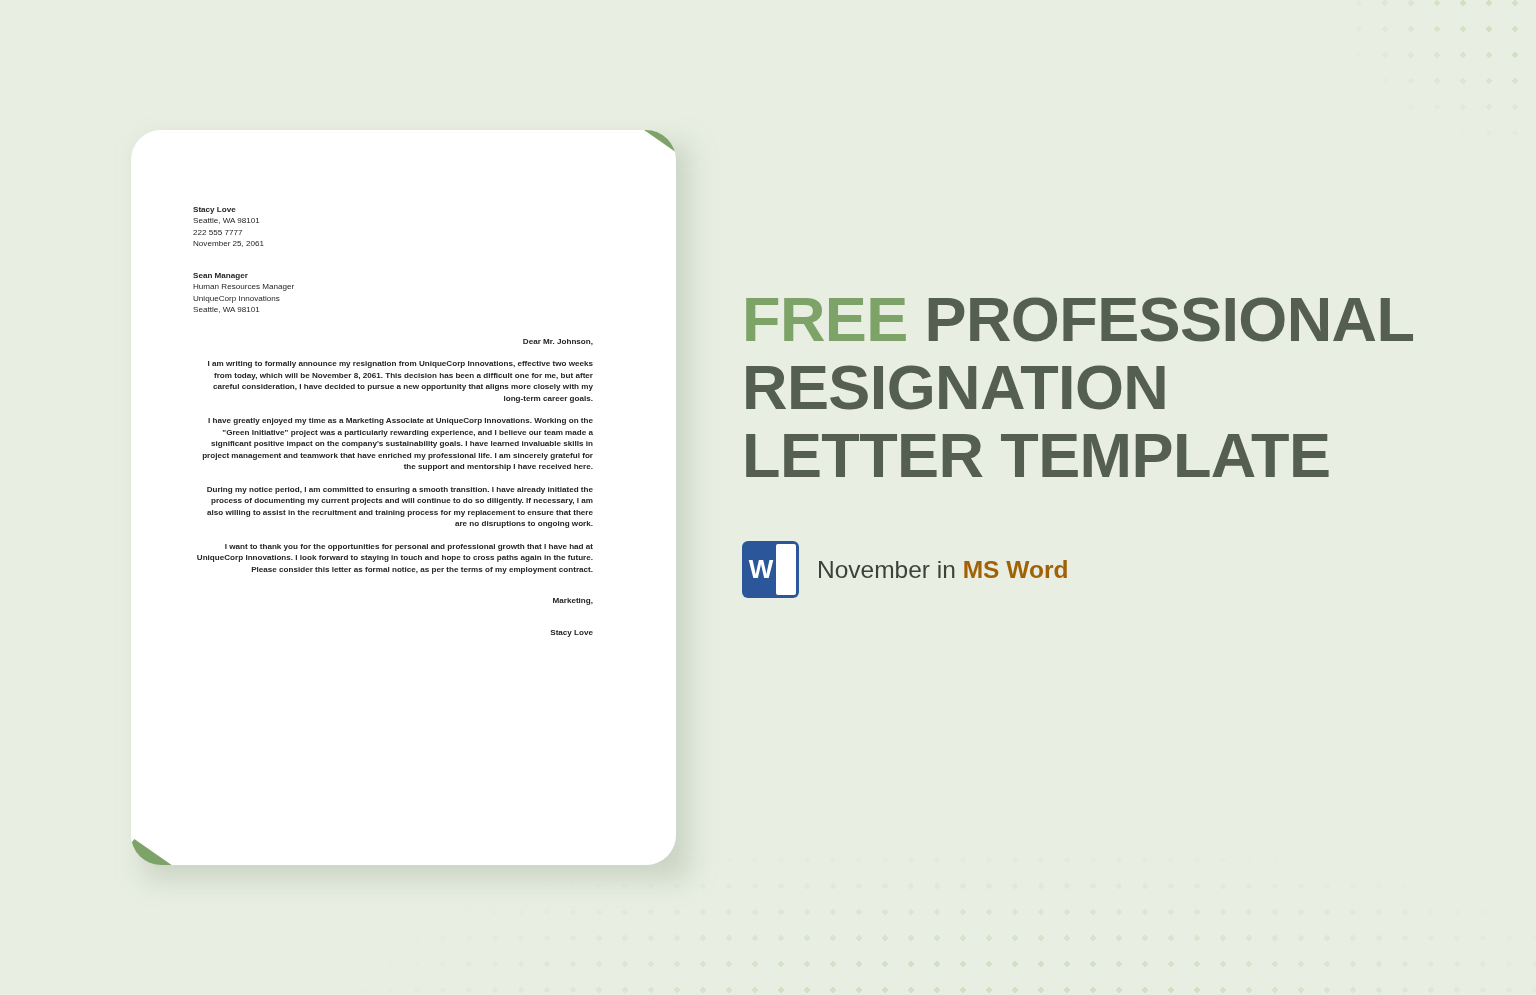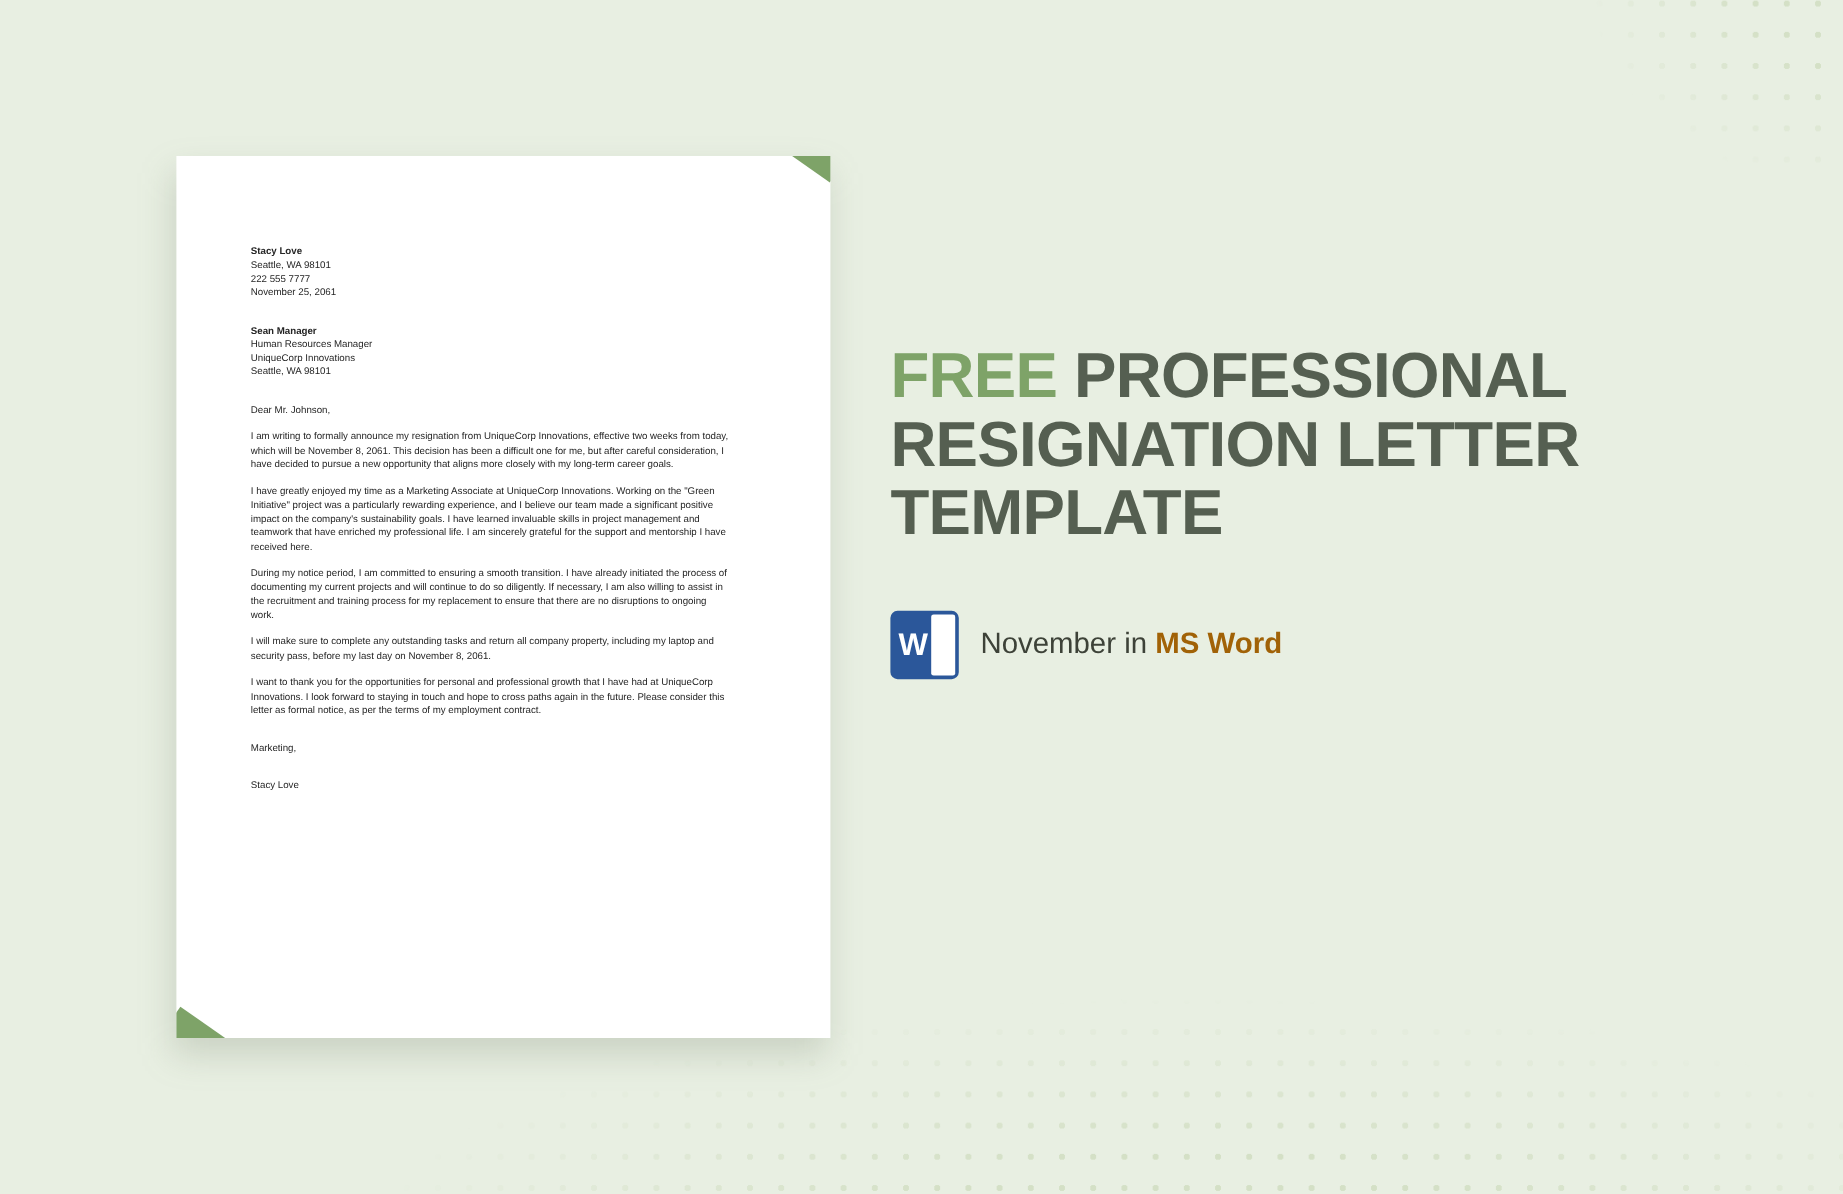--- a/index.html
+++ b/index.html
@@ -52,26 +52,27 @@
     left: 14px;
     top: 14px;
     width: 545px;
     height: 735px;
     background: rgba(95, 110, 85, 0.22);
     filter: blur(14px);
     border-radius: 2px;
   }
   .doc {
     position: absolute;
-    left: 17px;
+    left: 1px;
     top: 0;
     width: 545px;
     height: 735px;
     background: #ffffff;
     overflow: hidden;
+    border-radius: 30px;
   }
 
   
   .corner-tr { position: absolute; top: 0; right: 0; width: 330px; height: 220px; overflow: hidden; }
   .corner-tr .band1 {
     position: absolute; top: -150px; right: -120px;
     width: 500px; height: 210px;
     background: #7ea368;
     transform: rotate(35deg);
     transform-origin: top right;
@@ -108,35 +109,36 @@
     color: #252525;
     font-size: 8.1px;
     line-height: 1.42;
     z-index: 5;
   }
   .letter-body .blk { margin-bottom: 11px; }
   .letter-body .nm { font-weight: bold; }
   .letter-body .line { display: block; }
   .letter-body p {
     margin: 0 0 11px 0;
-    text-align: left;
+    text-align: right;
+    font-weight: bold;
   }
   .letter-body .sal { margin-bottom: 11px; }
   .gap-sm { height: 9px; }
 
   
   .promo {
     position: absolute;
     left: 742px;
     top: 285px;
     width: 680px;
   }
   .promo h1 {
     margin: 0;
-    font-size: 53px;
+    font-size: 63px;
     line-height: 1.08;
     letter-spacing: -0.6px;
     font-weight: bold;
     color: #555f51;
     text-transform: uppercase;
   }
   .promo h1 .free { color: #7ea368; }
   .promo .sub {
     margin: 42px 0 0 0;
     font-size: 20.5px;
@@ -229,21 +231,20 @@
         <span class="line">Seattle, WA 98101</span>
       </div>
 
       <div class="gap-sm"></div>
 
       <p class="sal">Dear Mr. Johnson,</p>
 
       <p>I am writing to formally announce my resignation from UniqueCorp Innovations, effective two weeks from today, which will be November 8, 2061. This decision has been a difficult one for me, but after careful consideration, I have decided to pursue a new opportunity that aligns more closely with my long-term career goals.</p>
       <p>I have greatly enjoyed my time as a Marketing Associate at UniqueCorp Innovations. Working on the "Green Initiative" project was a particularly rewarding experience, and I believe our team made a significant positive impact on the company's sustainability goals. I have learned invaluable skills in project management and teamwork that have enriched my professional life. I am sincerely grateful for the support and mentorship I have received here.</p>
       <p>During my notice period, I am committed to ensuring a smooth transition. I have already initiated the process of documenting my current projects and will continue to do so diligently. If necessary, I am also willing to assist in the recruitment and training process for my replacement to ensure that there are no disruptions to ongoing work.</p>
-      <p>I will make sure to complete any outstanding tasks and return all company property, including my laptop and security pass, before my last day on November 8, 2061.</p>
       <p>I want to thank you for the opportunities for personal and professional growth that I have had at UniqueCorp Innovations. I look forward to staying in touch and hope to cross paths again in the future. Please consider this letter as formal notice, as per the terms of my employment contract.</p>
 
       <div class="gap-sm"></div>
 
       <p>Marketing,</p>
       <div class="gap-sm"></div>
       <p>Stacy Love</p>
     </div>
   </div>
 </div>

